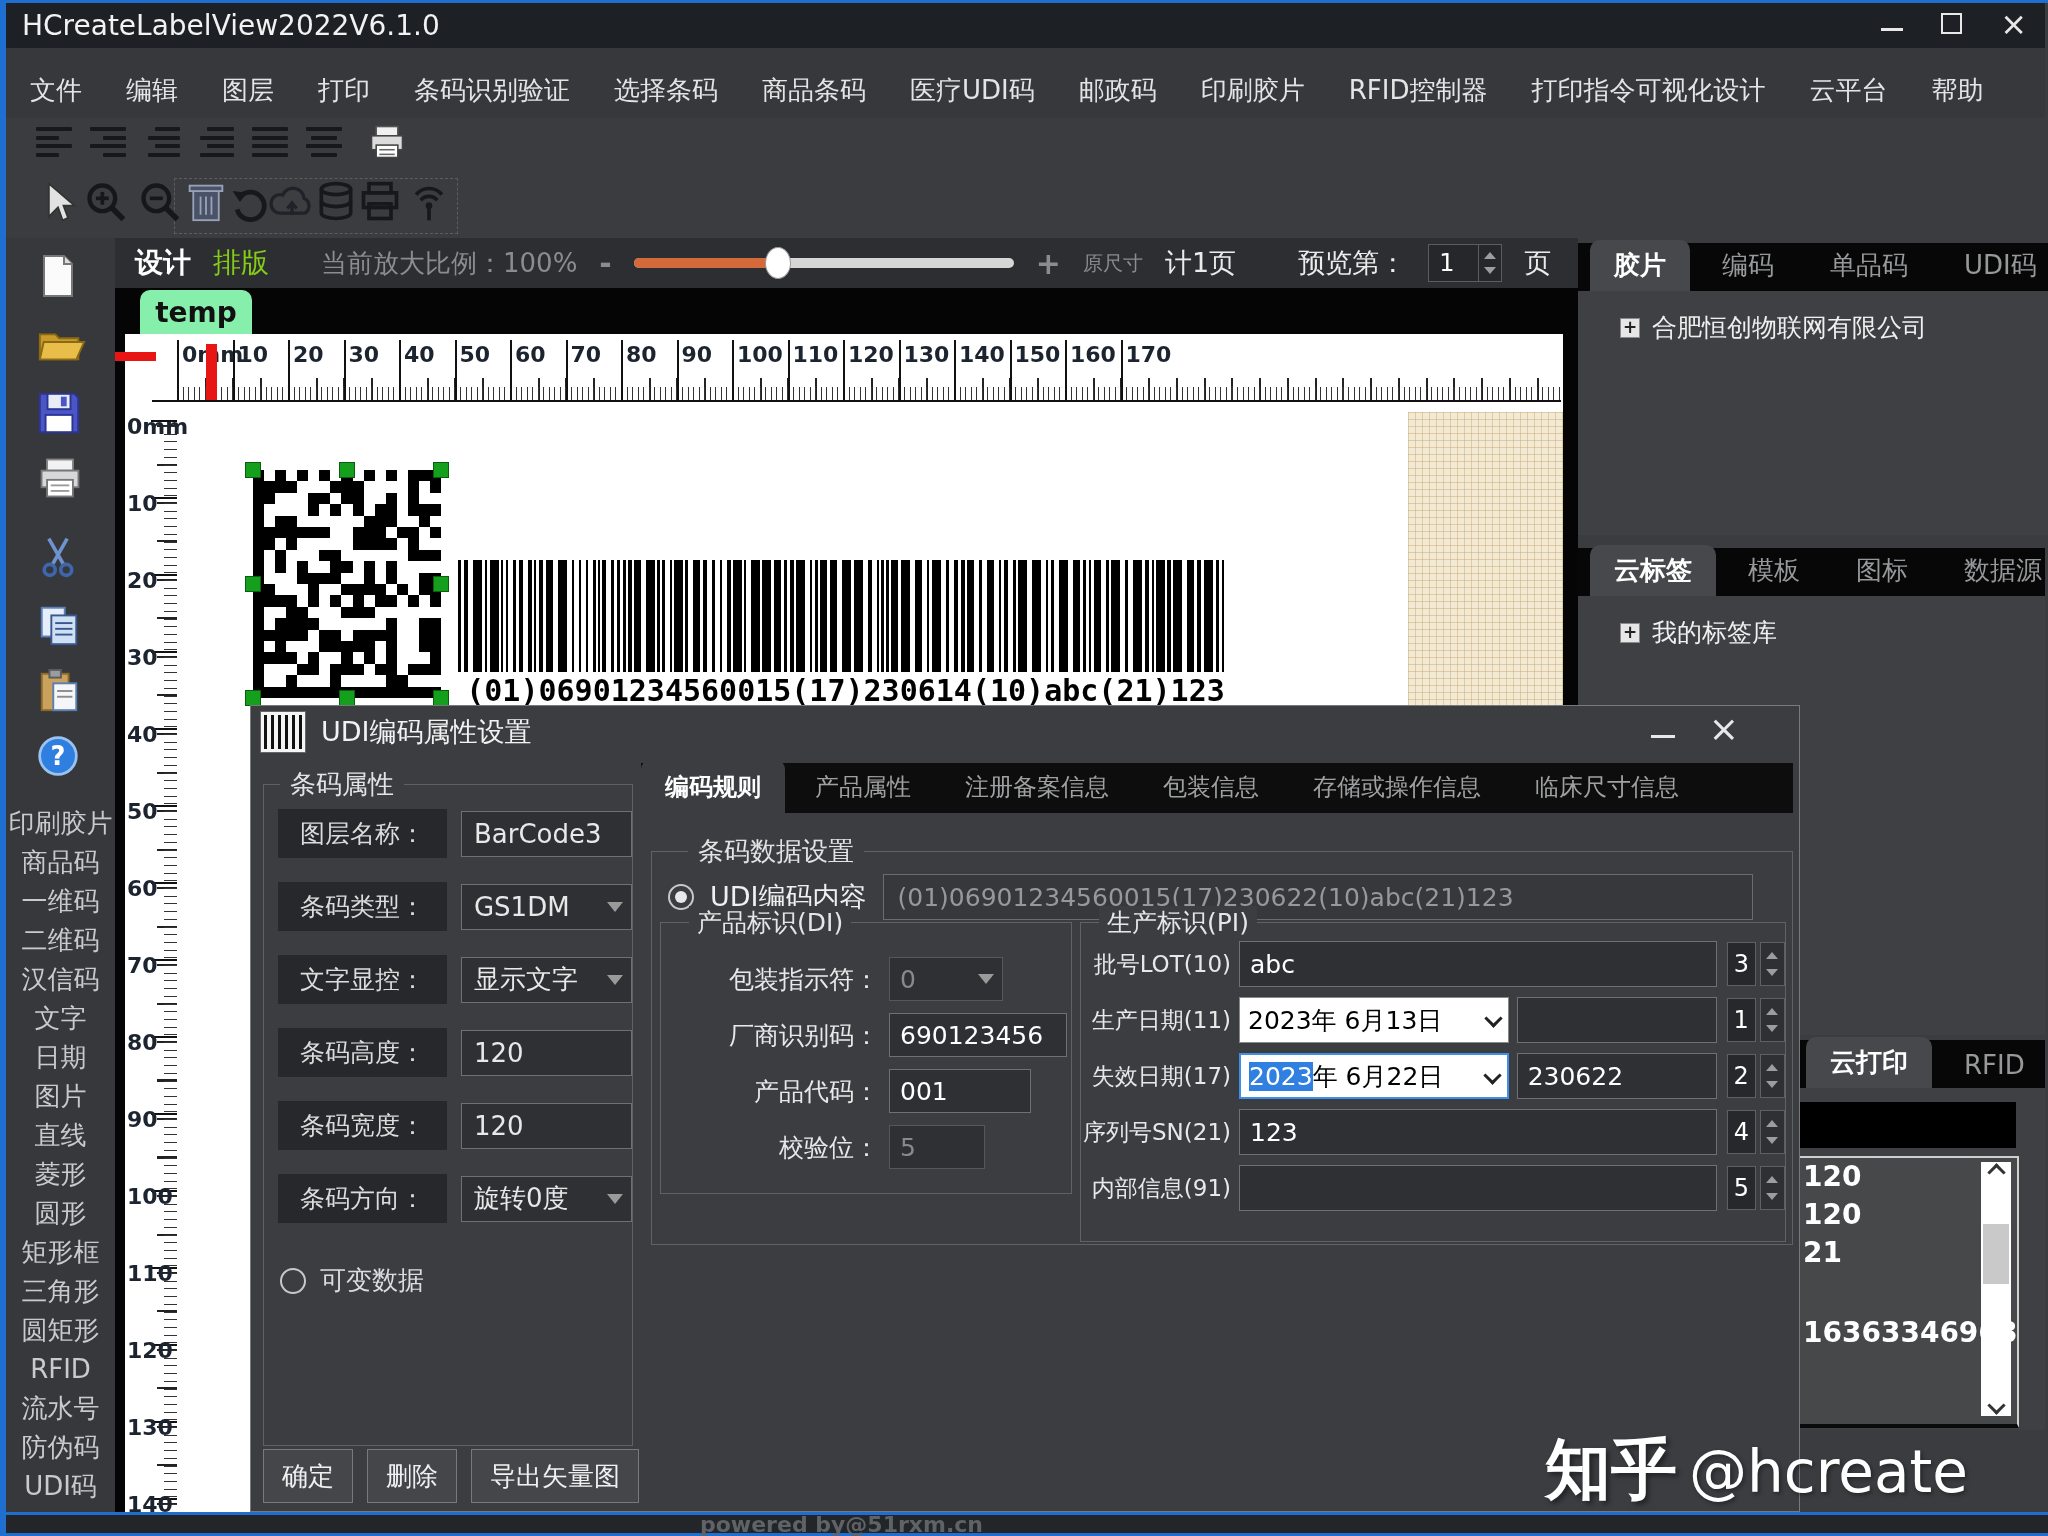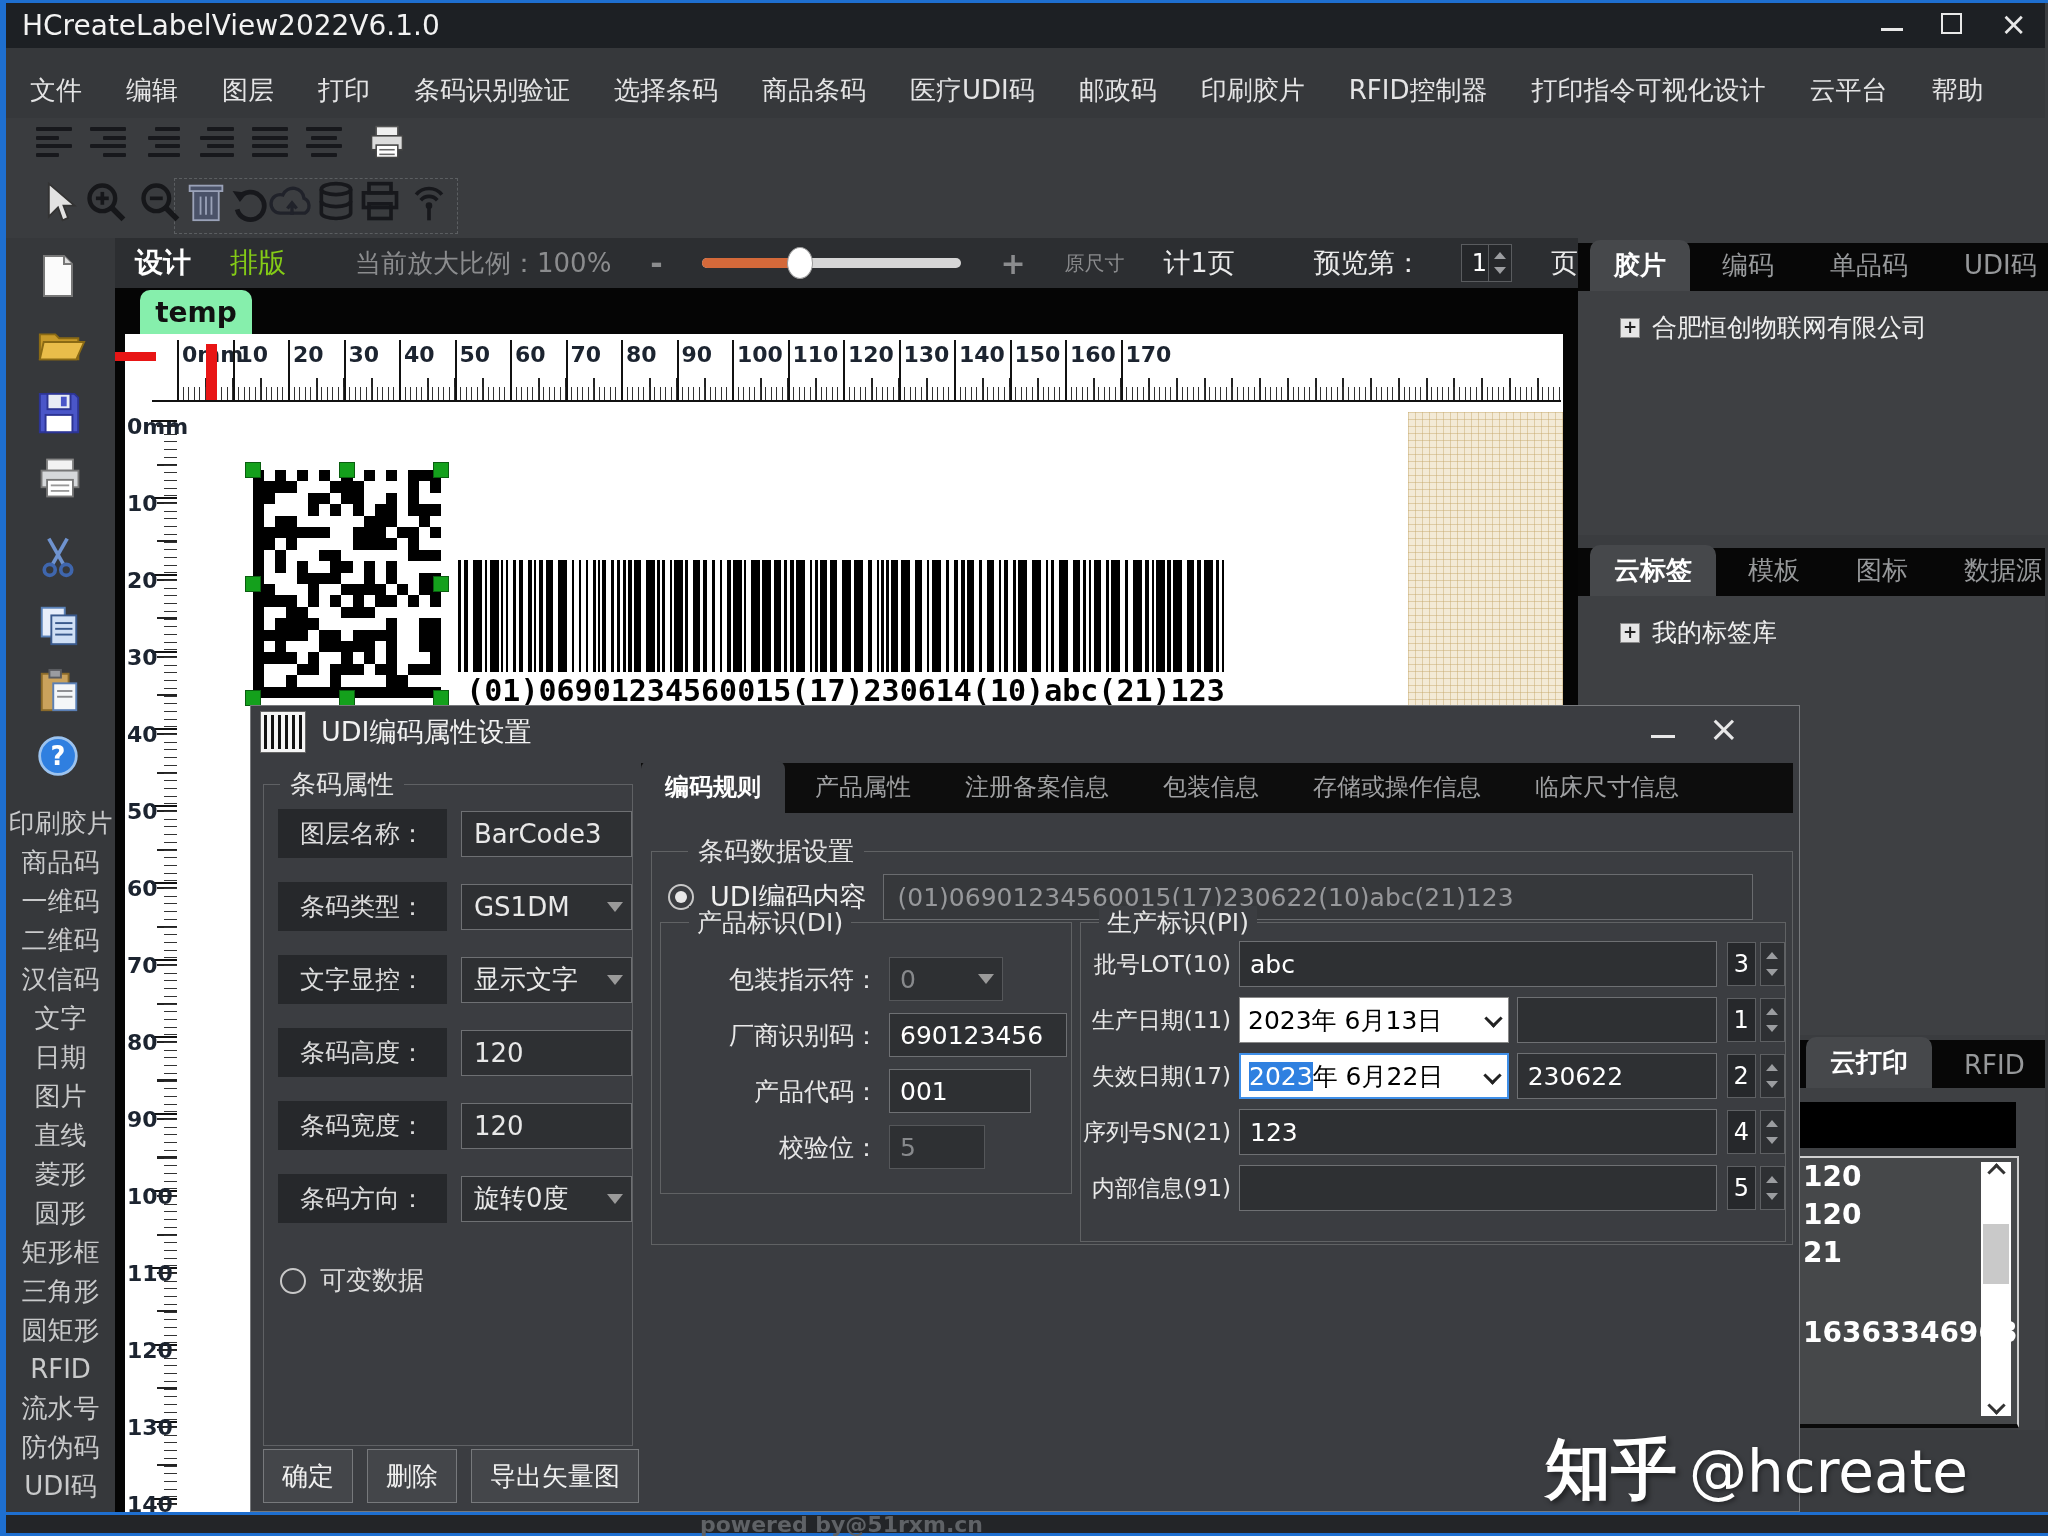--- a/index.html
+++ b/index.html
@@ -26,21 +26,21 @@
   .toolbar2{left:6px;top:166px;width:2039px;height:72px;background:#3a3c3f;}
   .t2group{position:absolute;left:168px;top:12px;width:282px;height:54px;border:1px dashed #5b5e61;}
   .t2icon{position:absolute;top:14px;width:44px;height:44px;}
   
   .sidebar{left:6px;top:238px;width:109px;height:1274px;background:#36383b;z-index:5;}
   .stool{position:absolute;left:30px;width:48px;height:48px;}
   .sitems{position:absolute;left:0;top:566px;width:109px;}
   .sitem{height:39px;line-height:39px;text-align:center;color:#c9cacb;font-size:26px;white-space:nowrap;}
   
   .dstrip{left:115px;top:238px;width:1463px;height:50px;background:#2c2e31;display:flex;align-items:center;
-    padding-left:20px;box-sizing:border-box;gap:39px;white-space:nowrap;}
+    padding-left:20px;box-sizing:border-box;gap:22px;white-space:nowrap;}
   .ds-design{color:#fff;font-size:28px;font-weight:bold;}
   .ds-layout{color:#84cc16;font-size:28px;}
   .ds-zoom{color:#8b8c8e;font-size:26px;margin-left:30px;}
   .ds-sign{color:#8b8c8e;font-size:30px;font-weight:bold;}
   .slider{width:380px;height:10px;background:#d6d6d6;border-radius:6px;position:relative;}
   .sfill{width:38%;height:100%;background:#d4693a;border-radius:6px;}
   .sthumb{position:absolute;left:calc(38% - 13px);top:-11px;width:26px;height:32px;background:#fff;border-radius:50%;border:1px solid #999;box-sizing:border-box;}
   .ds-orig{color:#8b8c8e;font-size:20px;}
   .ds-white{color:#ebebeb;font-size:27px;}
   .pageinput{width:74px;height:38px;background:#25272a;border:1px solid #5a5c5f;display:flex;align-items:center;box-sizing:border-box;}

